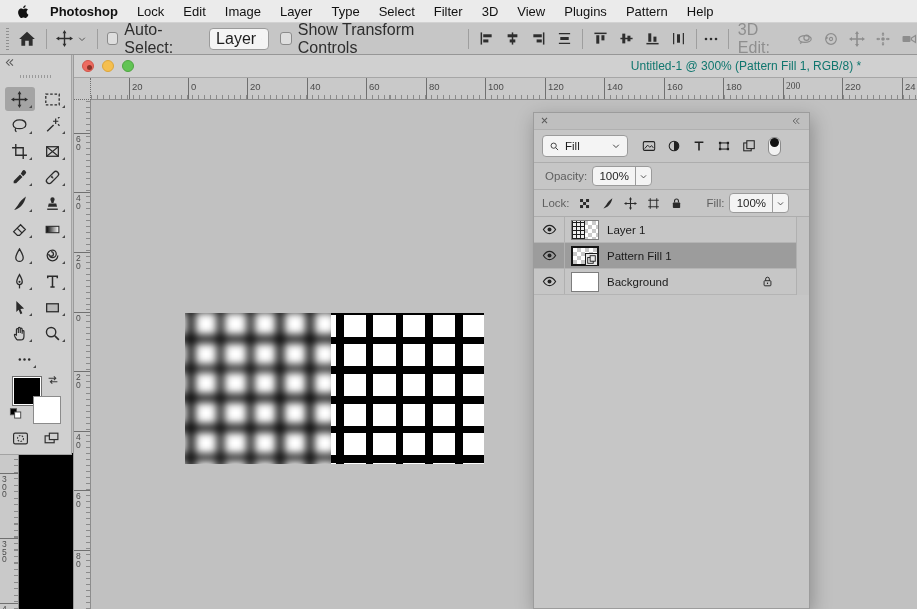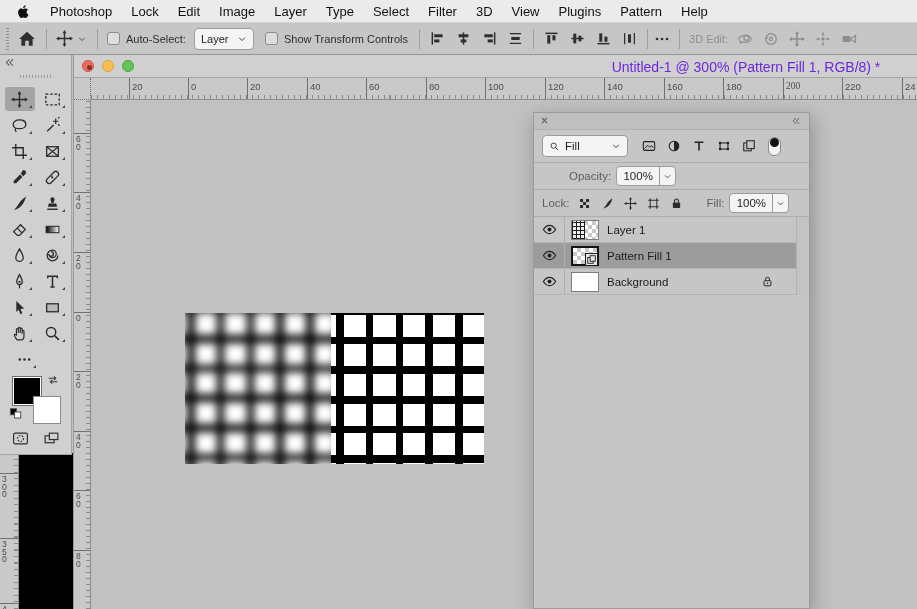--- a/index.html
+++ b/index.html
@@ -7,25 +7,25 @@
        font-family:"Liberation Sans","DejaVu Sans",sans-serif;
        background:#c1c1c1;-webkit-font-smoothing:antialiased}
   .abs{position:absolute}
   svg.ic{display:block}
   .sep{width:1px;height:20px;background:#9e9e9e;flex:0 0 1px}
   
   #menubar{left:0;top:0;width:917px;height:23px;background:#ebebeb;
            border-bottom:1px solid #d2d2d2;display:flex;align-items:center;
            font-size:13px;color:#111;gap:19px;padding-left:16px;box-sizing:border-box}
   #menubar .menu-item{white-space:nowrap}
-  #menubar .app{font-weight:400}
+  #menubar .app{font-weight:700}
   
   #optionsbar{left:0;top:23px;width:917px;height:32px;background:#c6c6c6;
       border-bottom:1px solid #969696;display:flex;align-items:center;
-      font-size:11px;color:#2e2e2e;box-sizing:border-box}
+      font-size:16px;color:#2e2e2e;box-sizing:border-box}
   .grip-v{width:3px;height:22px;margin-left:6px;
       background-image:repeating-linear-gradient(0deg,#8f8f8f 0 1px,transparent 1px 3px)}
   .opt-ic{margin-left:9px;color:#2e2e2e}
   .checkbox{width:11px;height:11px;border:1px solid #8b8b8b;border-radius:3px;background:#dedede}
   .dd{height:20px;background:#f4f4f4;border:1px solid #9b9b9b;border-radius:4px;
       display:flex;align-items:center;padding:0 6px;gap:5px;color:#1d1d1d}
   .dim{color:#8e8e8e}
   .icbtn{display:flex;align-items:center;justify-content:center}
   
   #toolbar{left:0;top:55px;width:72px;height:400px;background:#d0d0d0;
@@ -53,21 +53,21 @@
   #bg-canvas{left:19px;top:453px;width:54px;height:156px;background:#000}
   .vnum{position:absolute;left:2px;font-size:8.5px;line-height:7.5px;color:#4c4c4c;white-space:pre}
   .vtick{position:absolute;left:0;width:100%;height:1px;background:#707070}
   
   #docwin{left:73px;top:55px;width:844px;height:554px;background:#c1c1c1;
       border-left:1px solid #9b9b9b;box-sizing:border-box}
   #titlebar{position:absolute;left:0;top:0;width:100%;height:23px;background:#d0d0d0;
       border-bottom:1px solid #a6a6a6;box-sizing:border-box}
   .tl{position:absolute;top:5px;width:12px;height:12px;border-radius:50%;box-sizing:border-box}
   #doc-title{position:absolute;left:672px;top:4px;transform:translateX(-50%);
-      font-size:14px;color:#6d28d9;white-space:nowrap}
+      font-size:12px;color:#0f766e;white-space:nowrap}
   #ruler-corner{position:absolute;left:0;top:23px;width:17px;height:22px;background:#c9c9c9;
       border-right:1px dotted #6f6f6f;border-bottom:1px dotted #6f6f6f;box-sizing:border-box}
   #hruler{position:absolute;left:17px;top:23px;width:827px;height:22px;background:#c9c9c9;
       border-bottom:1px solid #8d8d8d;box-sizing:border-box;overflow:hidden;
       background-image:repeating-linear-gradient(90deg,#8a8a8a 0 1px,transparent 1px 5.97px);
       background-size:100% 4px;background-position:0 100%;background-repeat:no-repeat}
   #hruler .num{position:absolute;top:3px;font-size:9.5px;color:#4c4c4c}
   #hruler .tick{position:absolute;top:0;width:1px;height:100%;background:#707070}
   #vruler{position:absolute;left:0;top:45px;width:17px;height:509px;background:#c9c9c9;
       border-right:1px solid #8d8d8d;box-sizing:border-box;overflow:hidden;
@@ -792,21 +792,21 @@
           <svg class="ic" width="14" height="14">
             <use href="#i-smartobj"></use>
           </svg>
         </span>
       </span>
     <span class="toggle" style="margin-left:12px">
         <span class="ball"></span>
       </span>
   </div>
   <div id="lp-blend" class="lp-row">
-    <span class="lbl" style="margin-left:27px">Opacity:</span>
+    <span class="lbl" style="margin-left:3px">Opacity:</span>
     <span class="valbox" style="margin-left:5px">
       <span class="v">100%</span>
       <span class="c">
           <svg class="ic" width="9" height="9" style="color:#444">
             <use href="#i-chev"></use>
           </svg>
         </span>
     </span>
   </div>
   <div id="lp-lock" class="lp-row">

